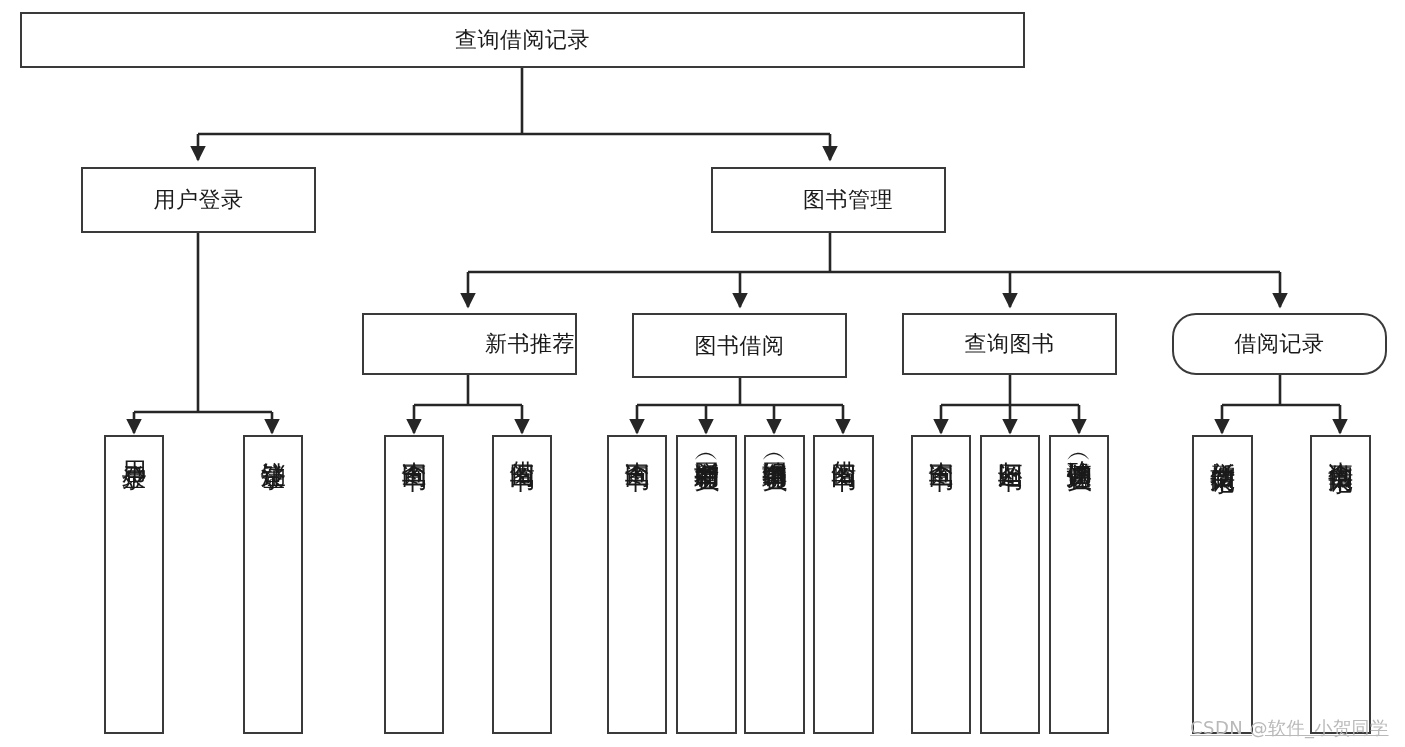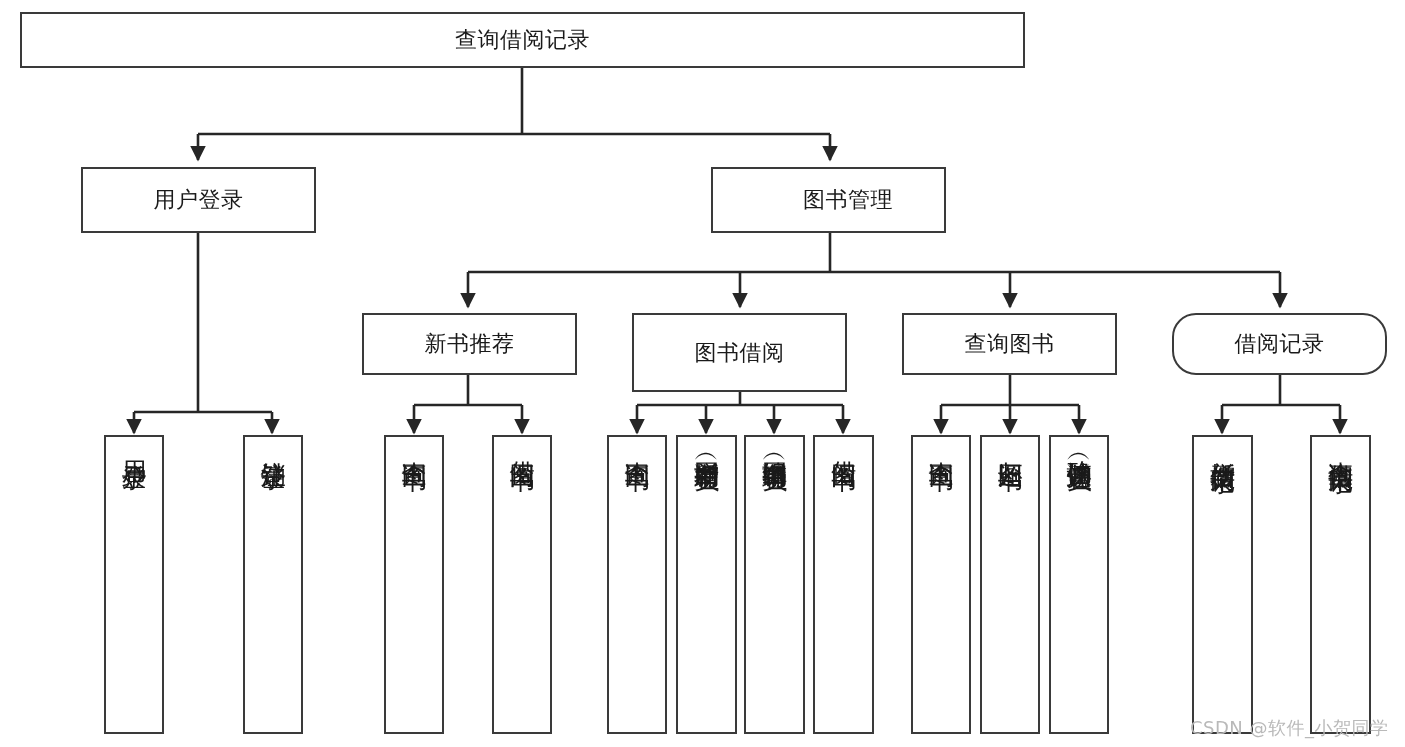--- a/index.html
+++ b/index.html
@@ -59,20 +59,21 @@
   }
   .watermark{
     position:absolute;
     left:1190px;
     top:716px;
     font-size:18px;
     color:#b9b9b9;
     letter-spacing:0.5px;
     z-index:3;
     white-space:nowrap;
+    text-decoration:underline;
   }
 </style>
 </head>
 <body>
 
 <div id="canvas">
 
   <svg id="edges" viewBox="0 0 1405 747" xmlns="http://www.w3.org/2000/svg">
     <defs>
       <marker id="arrow" viewBox="0 0 10 10" refX="9" refY="5" markerWidth="6" markerHeight="6" orient="auto-start-reverse">
@@ -127,24 +128,24 @@
     <span class="label">查询借阅记录</span>
   </div>
 
   <div class="node" style="left:81px; top:167px; width:235px; height:66px;">
     <span class="label">用户登录</span>
   </div>
   <div class="node" style="left:711px; top:167px; width:235px; height:66px;padding-left:39px;">
     <span class="label">图书管理</span>
   </div>
 
-  <div class="node" style="left:362px; top:313px; width:215px; height:62px;">
+  <div class="node" style="left:362px; top:313px; width:215px; height:62px;justify-content:flex-end;">
     <span class="label">新书推荐</span>
   </div>
-  <div class="node" style="left:632px; top:313px; width:215px; height:79px;">
+  <div class="node" style="left:632px; top:313px; width:215px; height:65px;">
     <span class="label">图书借阅</span>
   </div>
   <div class="node" style="left:902px; top:313px; width:215px; height:62px;">
     <span class="label">查询图书</span>
   </div>
   <div class="node" style="left:1172px; top:313px; width:215px; height:62px;border-radius:24px;">
     <span class="label">借阅记录</span>
   </div>
 
   <div class="node leaf" style="left:104px; top:435px; width:60px; height:299px;">

